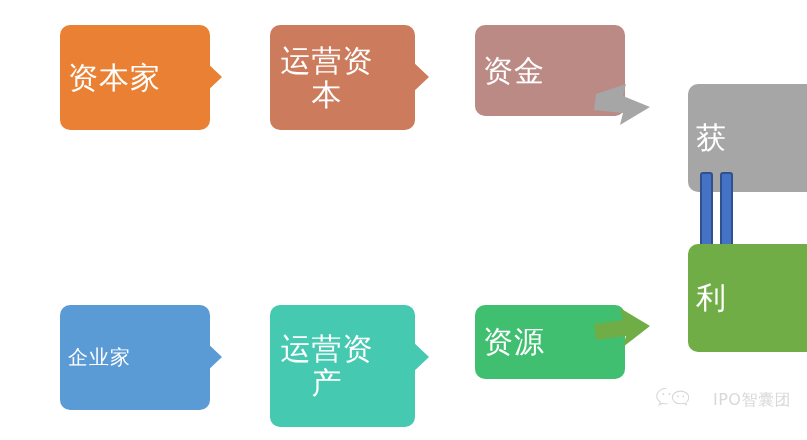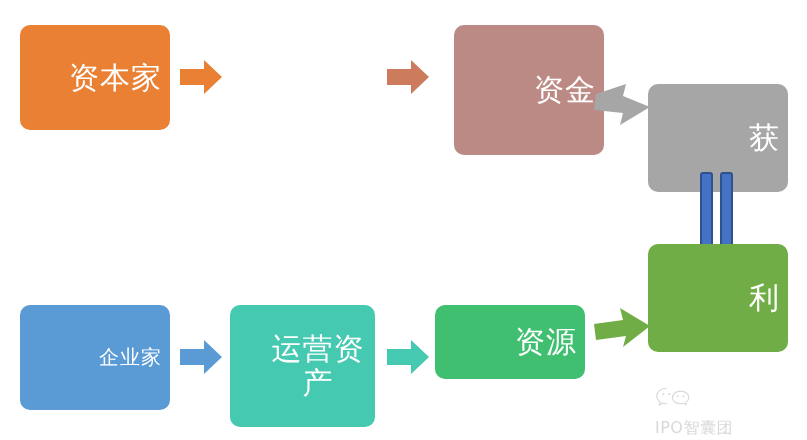--- a/index.html
+++ b/index.html
@@ -18,38 +18,39 @@
     background: #ffffff;
     overflow: hidden;
   }
 
   
   .node {
     position: absolute;
     border-radius: 10px;
     display: flex;
     align-items: center;
-    justify-content: flex-end;
+    justify-content: flex-start;
     text-align: center;
     color: #ffffff;
     line-height: 1.12;
     box-sizing: border-box;
     padding: 8px 8px;
     letter-spacing: 1px;
+    margin-left: 40px;
   }
   .node-label {
     display: block;
     white-space: pre-wrap;
     word-break: break-all;
   }
 
   
   .n-capitalist   { left: 20px;  top: 25px;  width: 150px; height: 105px; background: #E98033; font-size: 30px; }
   .n-opcapital    { left: 230px; top: 25px;  width: 145px; height: 105px; background: #CC7B5C; font-size: 30px; }
-  .n-funds        { left: 454px; top: 25px;  width: 150px; height: 130px; background: #BC8A85; font-size: 30px; }
+  .n-funds        { left: 435px; top: 25px;  width: 150px; height: 91px; background: #BC8A85; font-size: 30px; }
   .n-gain         { left: 648px; top: 84px;  width: 140px; height: 108px; background: #A6A6A6; font-size: 30px; }
 
   
   .n-entrepreneur { left: 20px;  top: 305px; width: 150px; height: 105px; background: #5B9BD5; font-size: 20px; }
   .n-opassets     { left: 230px; top: 305px; width: 145px; height: 122px; background: #45C9B0; font-size: 30px; }
   .n-resources    { left: 435px; top: 305px; width: 150px; height: 74px; background: #3FBF6F; font-size: 30px; }
   .n-profit       { left: 648px; top: 244px; width: 140px; height: 108px; background: #70AD47; font-size: 30px; }
 
   
   .n-opcapital .node-label,
@@ -87,46 +88,48 @@
   }
   .bar-left  { left: 700px; top: 172px; }
   .bar-right { left: 720px; top: 172px; }
 
   
   .watermark {
     position: absolute;
     left: 655px;
     top: 386px;
     display: flex;
-    align-items: flex-start;
-    gap: 7px;
+    align-items: flex-end;
+    gap: 24px;
     color: #d8d8d8;
     font-size: 16px;
     letter-spacing: 0.5px;
     user-select: none;
-    flex-direction: column;
   }
   .watermark svg { display: block; }
   .watermark-text { white-space: nowrap; }
 </style>
 </head>
 <body>
 
 <div id="canvas">
 
   <div class="node n-capitalist">
     <span class="node-label">资本家</span>
   </div>
 
   <div class="arrow-straight a-orange">
     <svg viewBox="0 0 42 34" width="42" height="34" aria-hidden="true">
       <polygon points="0,9 24,9 24,0 42,17 24,34 24,25 0,25" fill="#E98033"></polygon>
     </svg>
   </div>
 
+  <div class="node n-opcapital">
+    <span class="node-label">运营资本</span>
+  </div>
 
   <div class="arrow-straight a-salmon">
     <svg viewBox="0 0 42 34" width="42" height="34" aria-hidden="true">
       <polygon points="0,9 24,9 24,0 42,17 24,34 24,25 0,25" fill="#CC7B5C"></polygon>
     </svg>
   </div>
 
   <div class="node n-funds">
     <span class="node-label">资金</span>
   </div>

